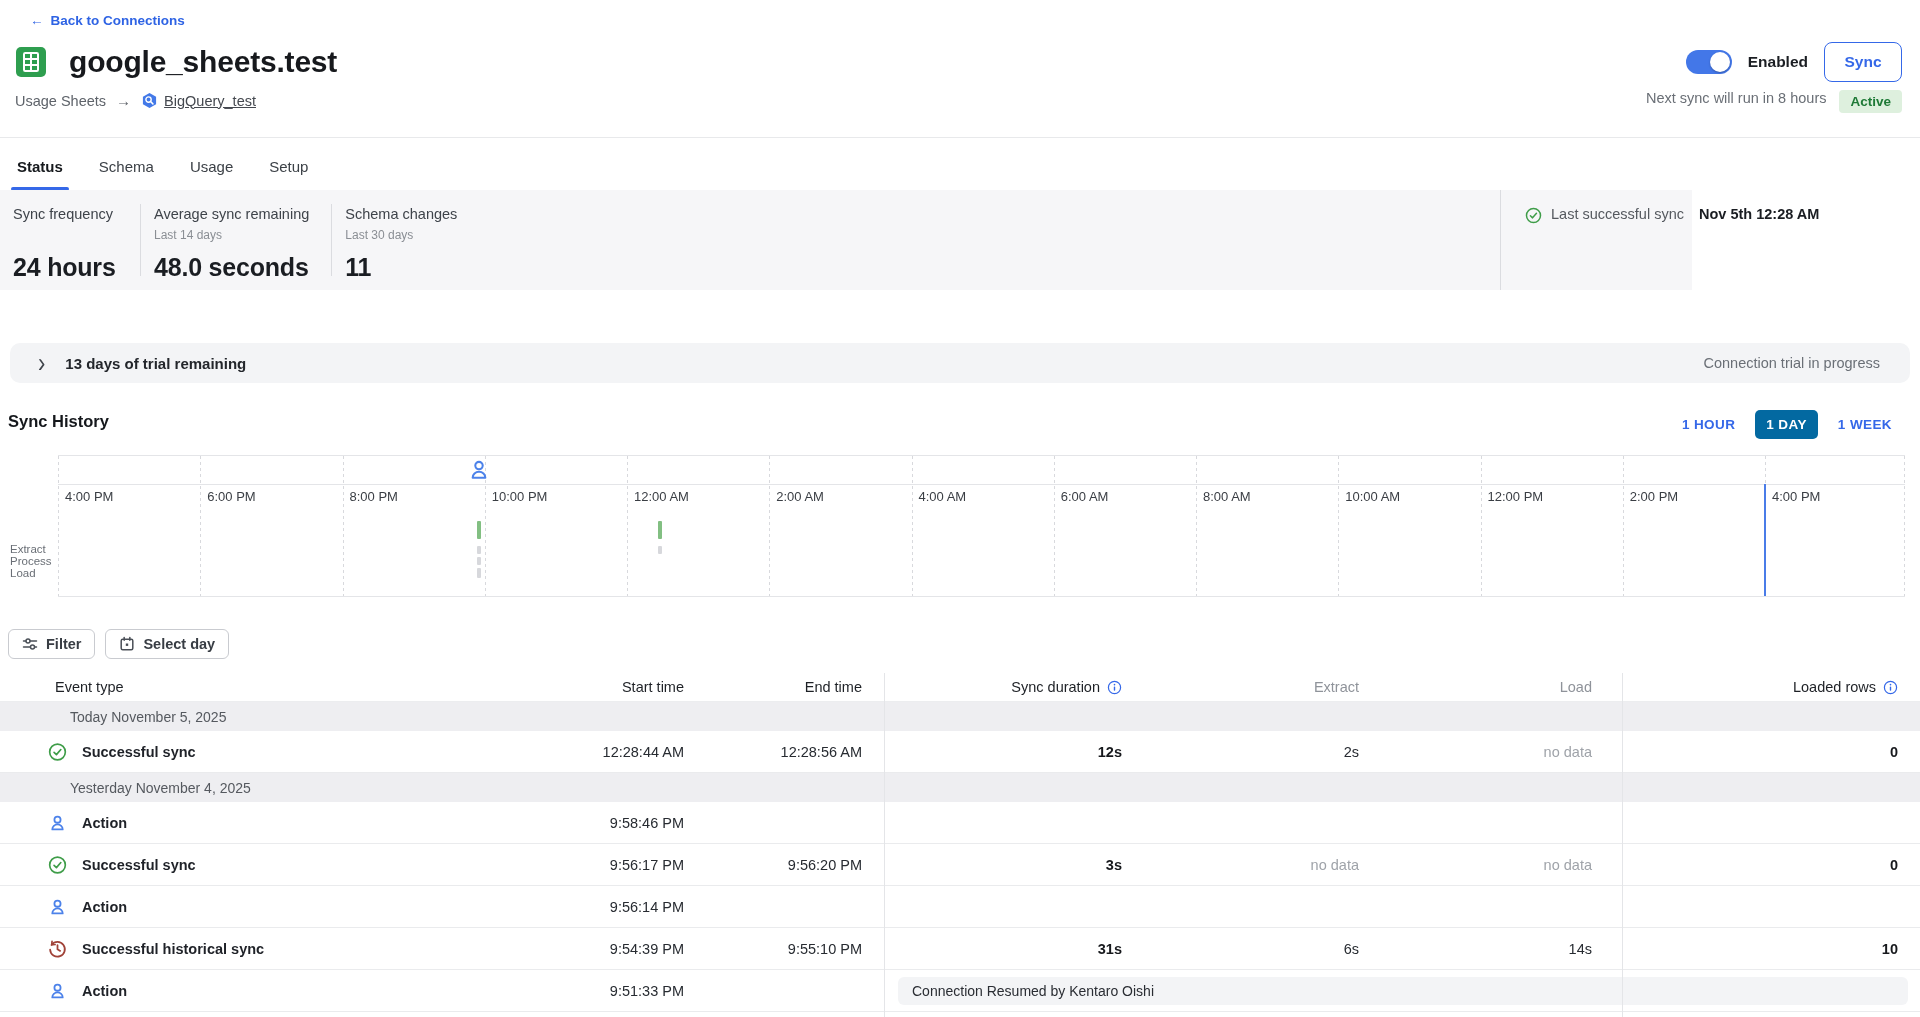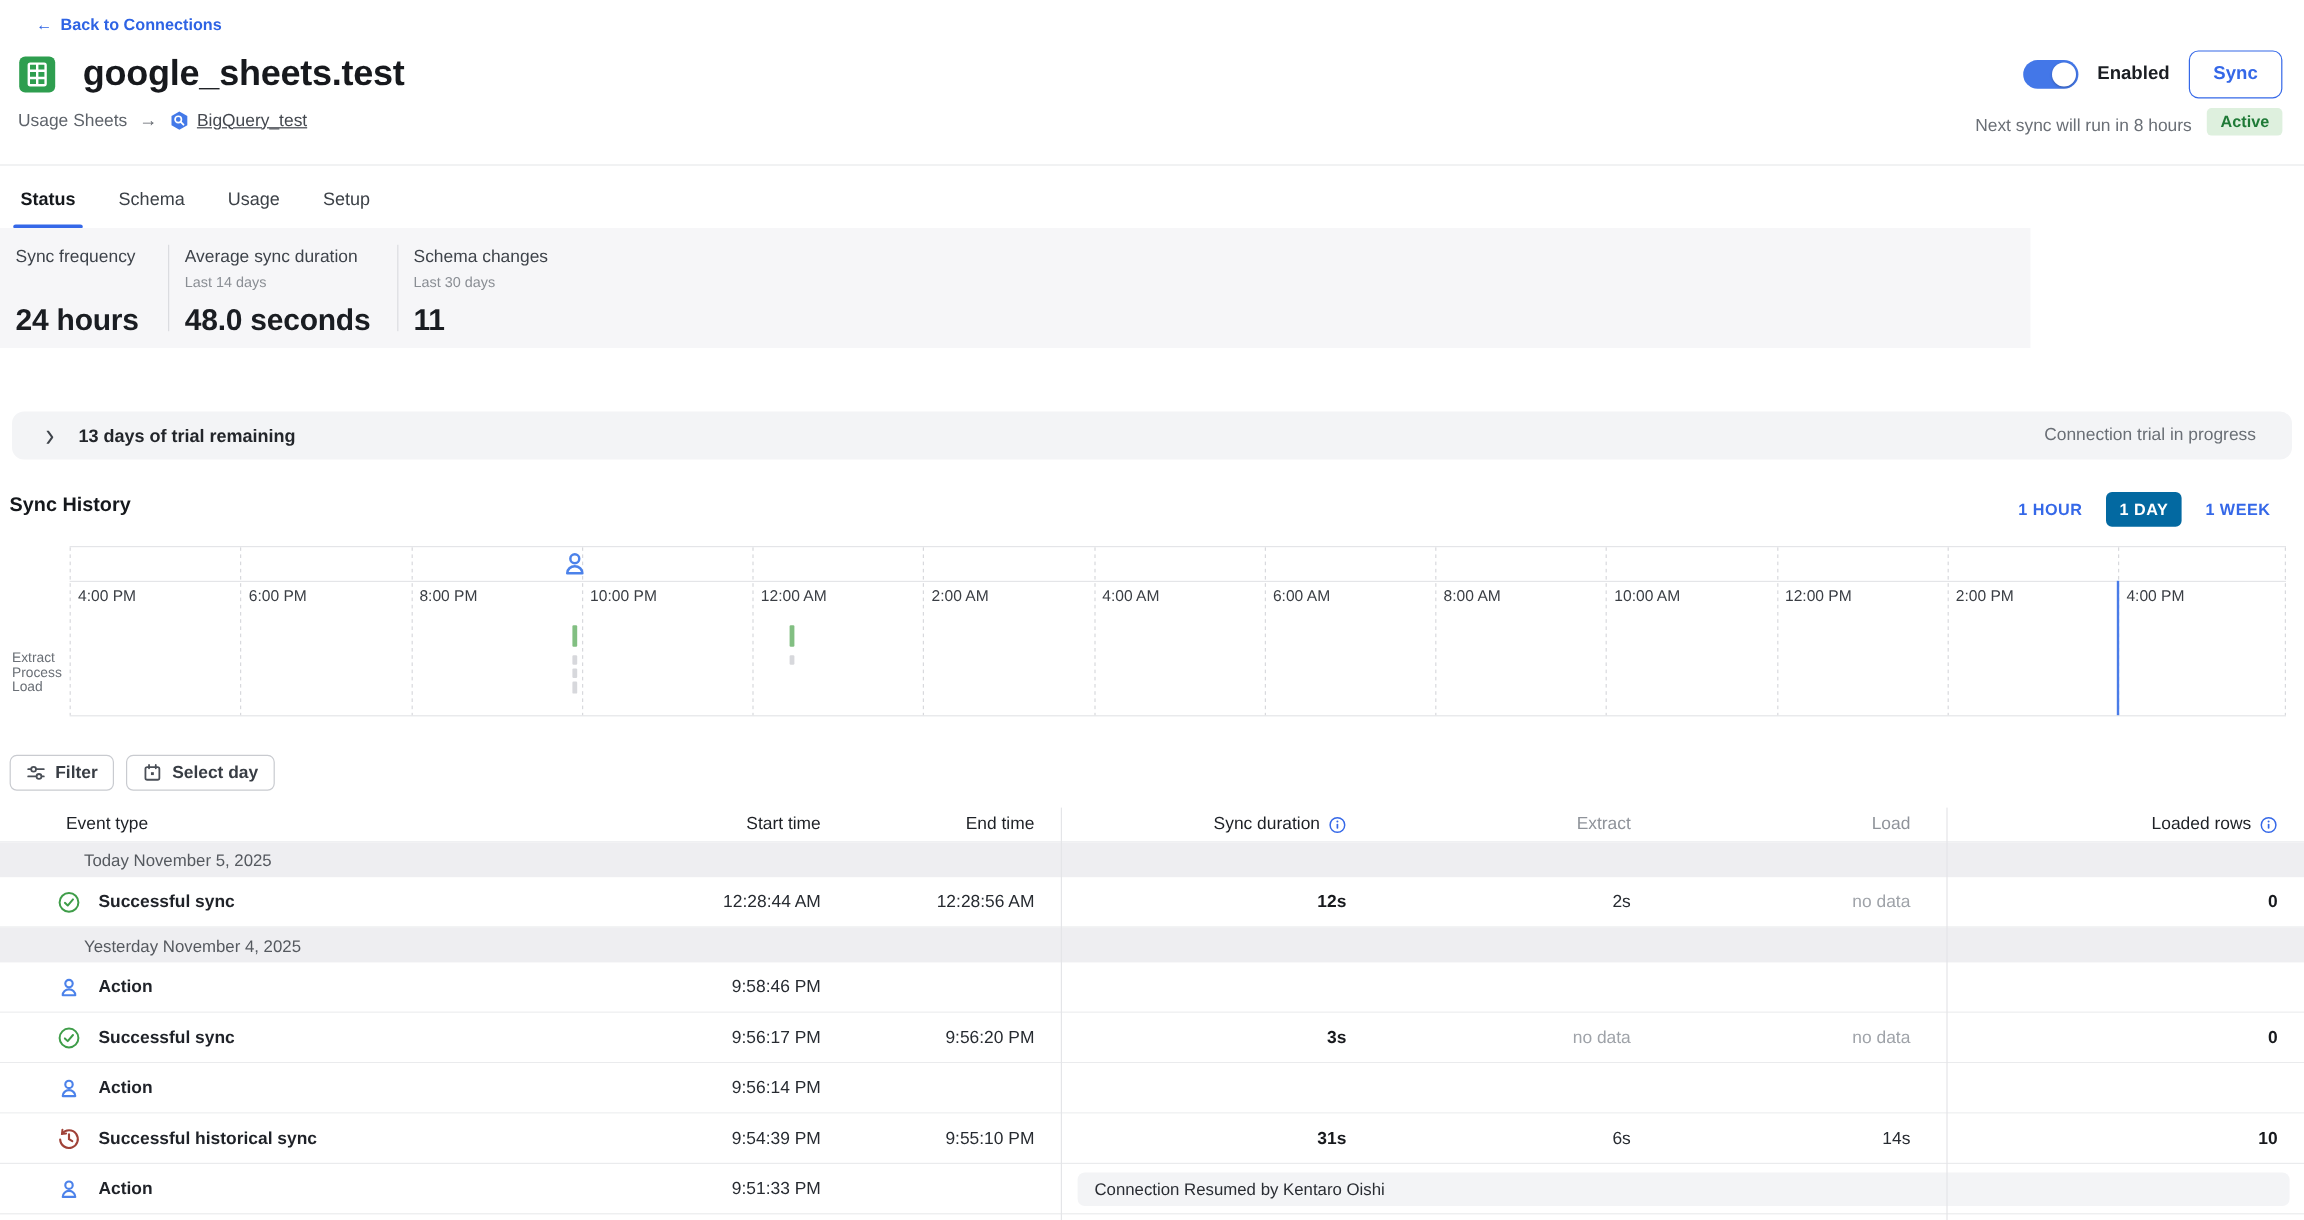--- a/index.html
+++ b/index.html
@@ -16,21 +16,21 @@
     font-size:14.5px; color:#5E636A; }
   .breadcrumb .arrow { font-size:15px; color:#5E636A; }
   .dest-link { color:#44484F; text-decoration:underline; display:flex; align-items:center; gap:6px; cursor:pointer;}
   .header-right { position:absolute; right:18px; top:42px; display:flex; align-items:center; gap:16px;}
   .toggle { width:46px; height:24px; border-radius:12px; background:#4377E8; position:relative; cursor:pointer;}
   .toggle .knob { position:absolute; right:2px; top:2px; width:20px; height:20px; border-radius:50%;
     background:#fff; box-shadow:0 1px 2px rgba(0,0,0,.25);}
   .toggle-label { font-size:15.5px; font-weight:700; color:#1B1E23; }
   .sync-btn { min-width:78px; height:40px; border:1px solid #3568E8; border-radius:8px; background:#fff;
     color:#3568E8; font-size:15.5px; font-weight:700; display:flex; align-items:center; justify-content:center; cursor:pointer;}
-  .header-sub { position:absolute; right:18px; top:90px; display:flex; align-items:flex-end; gap:13px;}
+  .header-sub { position:absolute; right:18px; top:90px; display:flex; align-items:flex-start; gap:13px;}
   .next-sync { font-size:14.5px; color:#6A6F76; }
   .badge-active { background:#DEF0DE; color:#1F7A37; font-size:13.5px; font-weight:700;
     border-radius:4px; padding:4px 11px; }
   .header-divider { position:absolute; left:0; top:137px; width:1920px; height:1px; background:#E8E9EB;}
 
   
   .tabs { position:absolute; left:17px; top:148px; display:flex; gap:36px; }
   .tab { font-size:15px; color:#3C4147; padding:10px 0 16px; position:relative; cursor:pointer;}
   .tab.active { font-weight:700; color:#15181C; }
   .tab.active::after { content:""; position:absolute; left:-6px; right:-6px; bottom:0; height:4px;
@@ -166,32 +166,42 @@
 
   <section class="stats-band">
     <div class="stats-cols">
         <div class="stat-col" style="min-width: 140px;">
           <div class="stat-label">Sync frequency</div>
           <div class="stat-sub"></div>
           <div class="stat-value">24 hours</div>
         </div>
         <div class="stat-divider"></div>
         <div class="stat-col" style="min-width: 186px;">
-          <div class="stat-label">Average sync duration</div>
+          <div class="stat-label">Average sync remaining</div>
           <div class="stat-sub">Last 14 days</div>
           <div class="stat-value">48.0 seconds</div>
         </div>
         <div class="stat-divider"></div>
         <div class="stat-col" style="min-width: 186px;">
           <div class="stat-label">Schema changes</div>
           <div class="stat-sub">Last 30 days</div>
           <div class="stat-value">11</div>
         </div>
       </div>
   </section>
+  <div class="last-sync">
+    <span style="display:flex; margin-top:1px;">
+      <svg width="17" height="17" viewBox="0 0 16 16">
+        <circle cx="8" cy="8" r="6.6" fill="none" stroke="#3F9D49" stroke-width="1.4"></circle>
+        <path d="M5.1 8.3 L7.1 10.2 L10.8 5.9" fill="none" stroke="#3F9D49" stroke-width="1.4" stroke-linecap="round" stroke-linejoin="round"></path>
+      </svg>
+    </span>
+    <span class="last-sync-label">Last successful sync</span>
+    <span class="last-sync-value">Nov 5th 12:28 AM</span>
+  </div>
 
   <div class="trial-banner">
     <span class="trial-chevron">›</span>
     <span class="trial-title">13 days of trial remaining</span>
     <span class="trial-status">Connection trial in progress</span>
   </div>
 
   <h2 class="sh-title">Sync History</h2>
   <div class="range-group">
       <span class="range-btn">1 HOUR</span>

